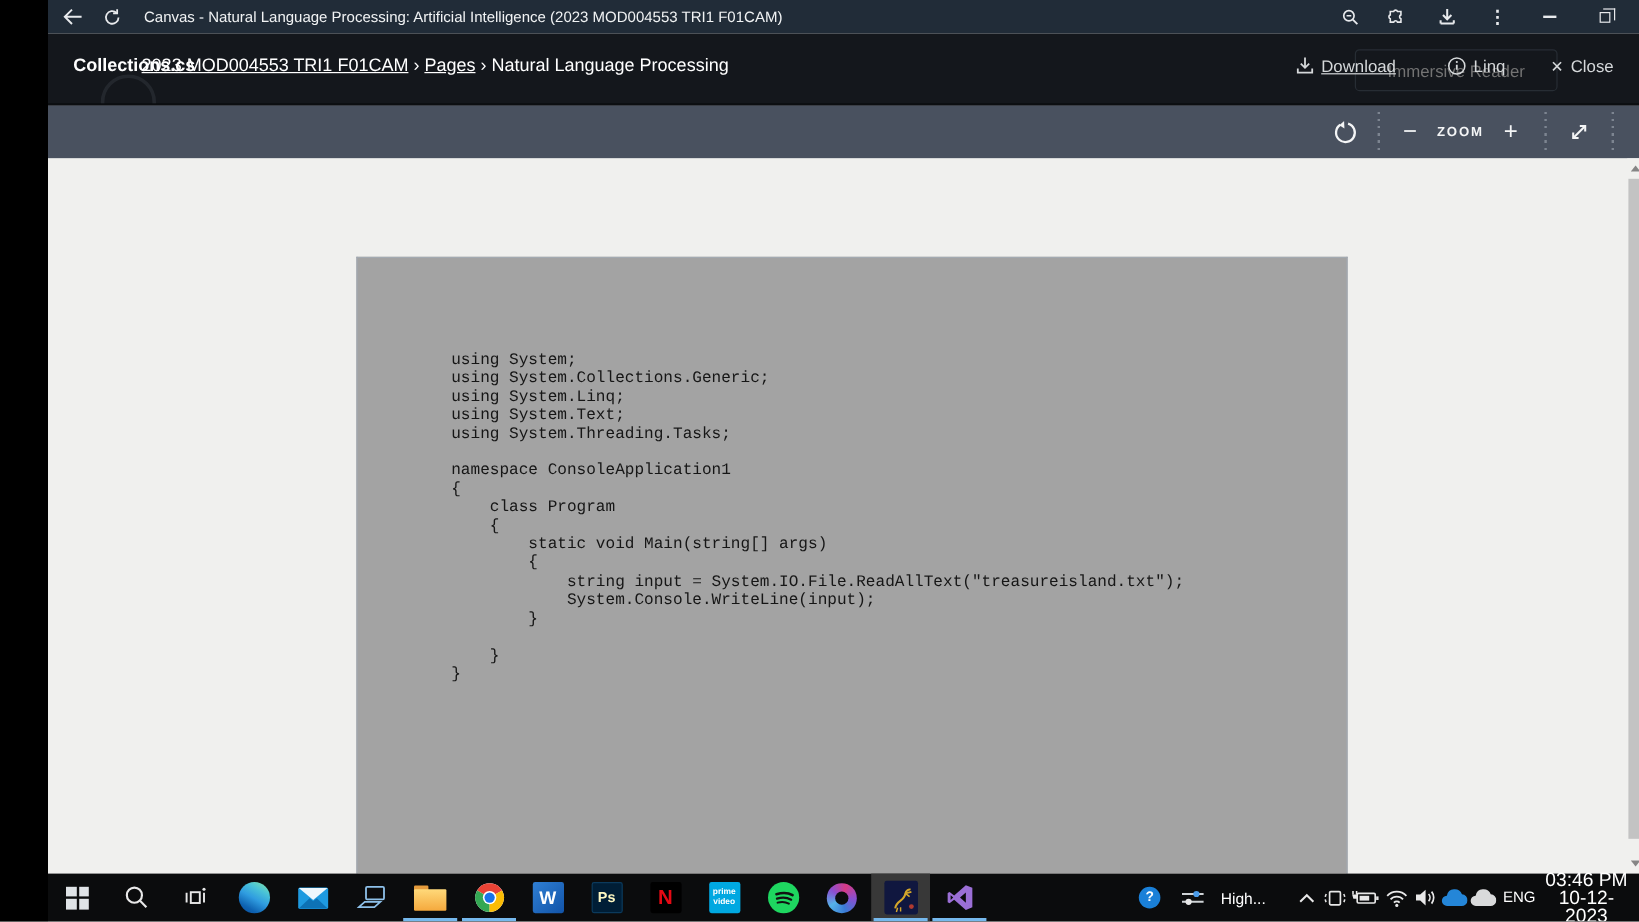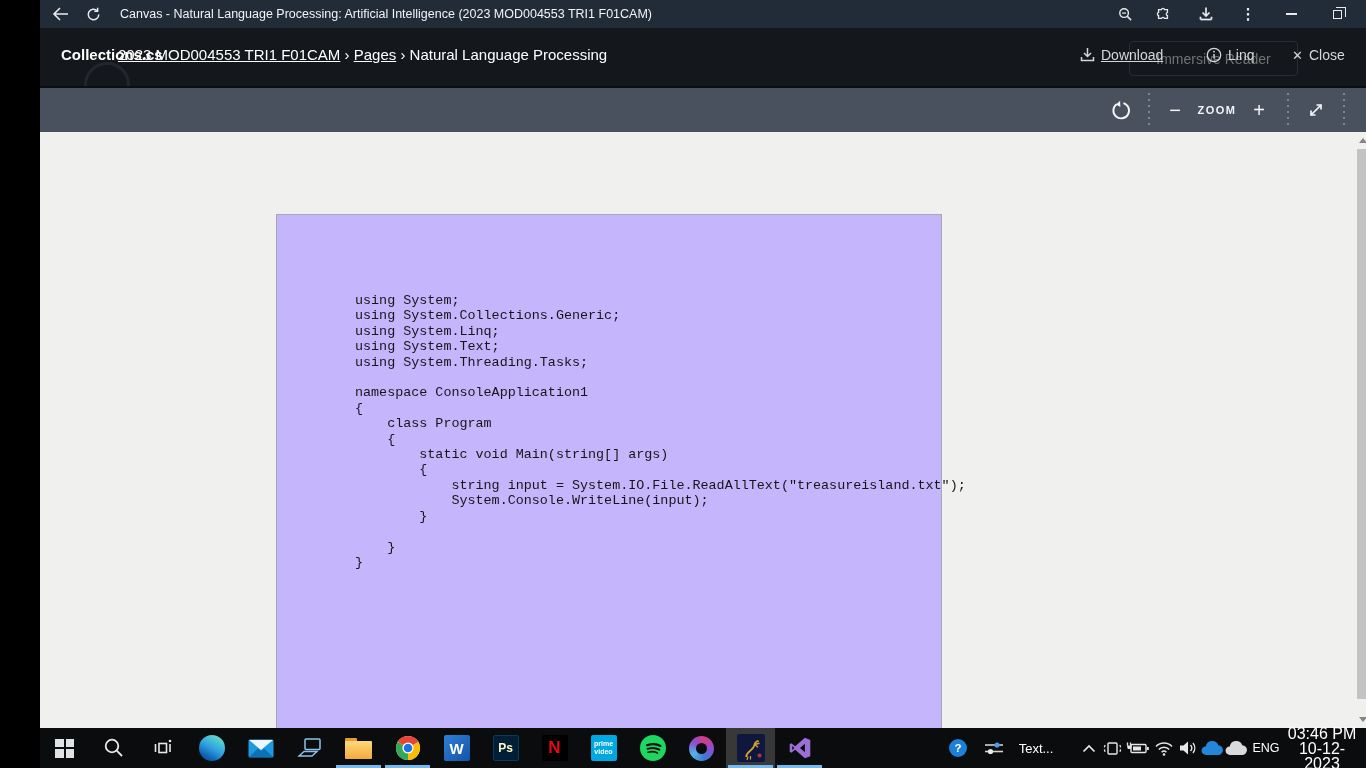--- a/index.html
+++ b/index.html
@@ -30,21 +30,21 @@
   .underlined { text-decoration:underline; }
 
   
   .doc-toolbar { left:0; top:88px; width:1334px; height:44px; background:#49515f; }
   .dt-item { top:0; height:44px; display:flex; align-items:center; justify-content:center; color:#f4f5f6; }
   .dt-divider { top:5px; width:2px; height:34px; background-image:repeating-linear-gradient(#7d8591 0 2px, rgba(0,0,0,0) 2px 6px); }
   .zoom-label { font-size:11px; font-weight:700; letter-spacing:1.5px; }
 
   
   .viewer { left:0; top:132px; width:1334px; height:596px; background:#f0f0ee; }
-  .page { left:236px; top:82px; width:666px; height:514px; background:#c4b5fd; border:1px solid #a3aab1; border-bottom:none; }
+  .page { left:257px; top:82px; width:826px; height:514px; background:#a3a3a3; border:1px solid #a3aab1; border-bottom:none; }
   .code { position:absolute; left:0; top:0; padding:78px 0 0 78px; font-family:"Liberation Mono","DejaVu Sans Mono",monospace; font-size:13.4px; line-height:15.4px; color:#161616; white-space:pre; }
 
   
   .sb { background:#f1f1f1; }
   .sb-thumb { position:absolute; left:1px; right:1px; background:#c3c3c3; }
   .arr { position:absolute; left:0; width:0; height:0; border-left:4px solid rgba(0,0,0,0); border-right:4px solid rgba(0,0,0,0); margin-left:3px; }
   .arr-up { border-bottom:5px solid #858585; }
   .arr-dn { border-top:5px solid #858585; }
   .sb-sep { left:1348px; top:28px; width:3px; height:700px; background:#15181b; }
 
@@ -357,21 +357,21 @@
 
   <div class="abs tray-item" style="left:942px; width:24px;">
     <svg width="20" height="16" viewBox="0 0 20 16">
         <path d="M1 5 H19" stroke="#cfd3d6" stroke-width="1.6"></path>
         <circle cx="13" cy="5" r="2.6" fill="#4a9be8"></circle>
         <path d="M1 11.5 H19" stroke="#cfd3d6" stroke-width="1.6"></path>
         <circle cx="6.5" cy="11.5" r="2.6" fill="#e8e8e8"></circle>
       </svg>
   </div>
 
-  <div class="abs tray-item tray-text" style="left:970px; width:52px; font-size:13px;">Text...</div>
+  <div class="abs tray-item tray-text" style="left:970px; width:52px; font-size:13px;">High...</div>
 
   <div class="abs tray-item" style="left:1038px; width:22px;">
     <svg width="14" height="9" viewBox="0 0 14 9">
         <path d="M1.5 7.5 L7 2 L12.5 7.5" stroke="#e8e8e8" stroke-width="1.7" fill="none"></path>
       </svg>
   </div>
 
   <div class="abs tray-item" style="left:1060px; width:24px;">
     <svg width="19" height="17" viewBox="0 0 19 17">
         <rect x="5" y="3" width="9" height="11" rx="1" stroke="#e8e8e8" stroke-width="1.4" fill="none"></rect>

